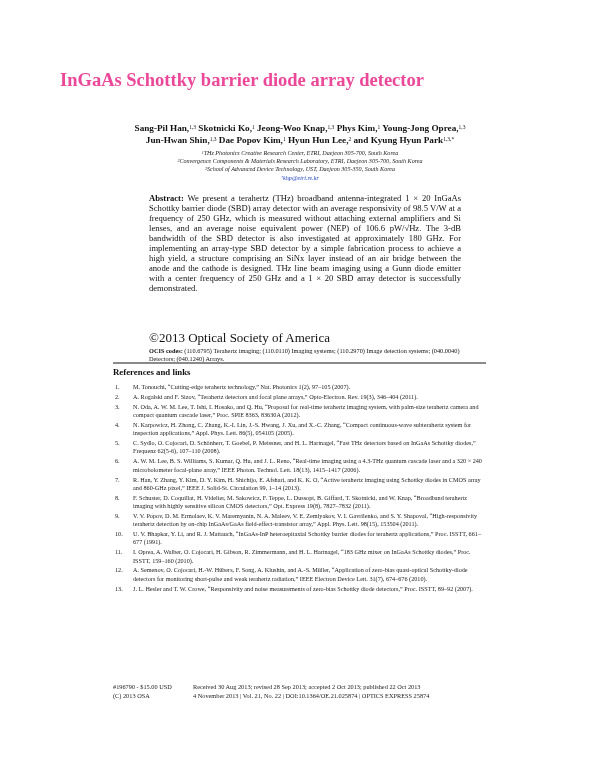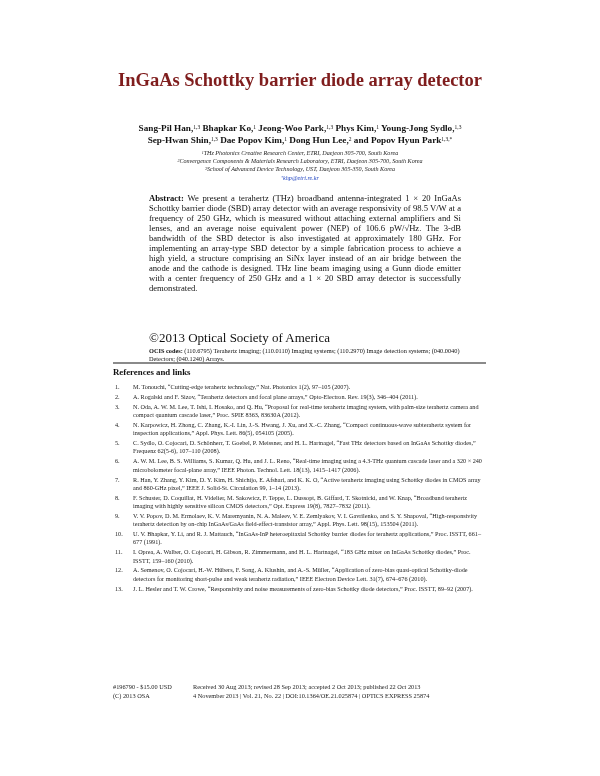--- a/index.html
+++ b/index.html
@@ -1,21 +1,21 @@
 <!DOCTYPE html>
 <html><head>
 <meta charset="utf-8">
 <style>
   html, body { margin: 0; padding: 0; background: #ffffff; }
   body { width: 600px; height: 776px; position: relative; overflow: hidden;
          font-family: "Liberation Serif", "DejaVu Serif", serif; color: #111; }
   .page { position: absolute; left: 0; top: 0; width: 600px; height: 776px; }
 
-  .title { position: absolute; left: 60px; width: 480px; top: 70px; text-align: center;
-           font-weight: bold; font-size: 18.5px; line-height: 21px; color: #7f1d1d; }
+  .title { position: absolute; left: 60px; width: 480px; top: 70px; text-align: left;
+           font-weight: bold; font-size: 18.5px; line-height: 21px; color: #ec4899; }
 
   .authors { position: absolute; left: 90px; width: 420px; top: 123px; text-align: center;
              font-weight: bold; font-size: 9.2px; line-height: 11.5px; }
   .authors sup { font-size: 5.5px; font-weight: normal; vertical-align: top; position: relative; top: -1px; }
 
   .affils { position: absolute; left: 110px; width: 380px; top: 149px; text-align: center;
             font-style: italic; font-size: 6.1px; line-height: 8.2px; color: #222; }
   .affils sup { font-size: 4px; vertical-align: top; }
   .email { color: #1a3fbf; }
 
@@ -43,30 +43,30 @@
 
 <div class="page">
 
   <div class="title">
     <div>InGaAs Schottky barrier diode array detector</div>
   </div>
 
   <div class="authors">
     <div>
       <span><span>Sang-Pil Han,</span><sup>1,3</sup></span>
-      <span><span>Bhapkar Ko,</span><sup>1</sup></span>
-      <span><span>Jeong-Woo Park,</span><sup>1,3</sup></span>
+      <span><span>Skotnicki Ko,</span><sup>1</sup></span>
+      <span><span>Jeong-Woo Knap,</span><sup>1,3</sup></span>
       <span><span>Phys Kim,</span><sup>1</sup></span>
-      <span><span>Young-Jong Sydlo,</span><sup>1,3</sup></span>
+      <span><span>Young-Jong Oprea,</span><sup>1,3</sup></span>
     </div>
     <div>
-      <span><span>Sep-Hwan Shin,</span><sup>1,3</sup></span>
+      <span><span>Jun-Hwan Shin,</span><sup>1,3</sup></span>
       <span><span>Dae Popov Kim,</span><sup>1</sup></span>
-      <span><span>Dong Hun Lee,</span><sup>2</sup></span>
-      <span><span>and Popov Hyun Park</span><sup>1,3,*</sup></span>
+      <span><span>Hyun Hun Lee,</span><sup>2</sup></span>
+      <span><span>and Kyung Hyun Park</span><sup>1,3,*</sup></span>
     </div>
   </div>
 
   <div class="affils">
     <div><sup>1</sup><span>THz Photonics Creative Research Center, ETRI, Daejeon 305-700, South Korea</span></div>
     <div><sup>2</sup><span>Convergence Components &amp; Materials Research Laboratory, ETRI, Daejeon 305-700, South Korea</span></div>
     <div><sup>3</sup><span>School of Advanced Device Technology, UST, Daejeon 305-350, South Korea</span></div>
     <div><sup class="email">*</sup><span class="email">khp@etri.re.kr</span></div>
   </div>
 

